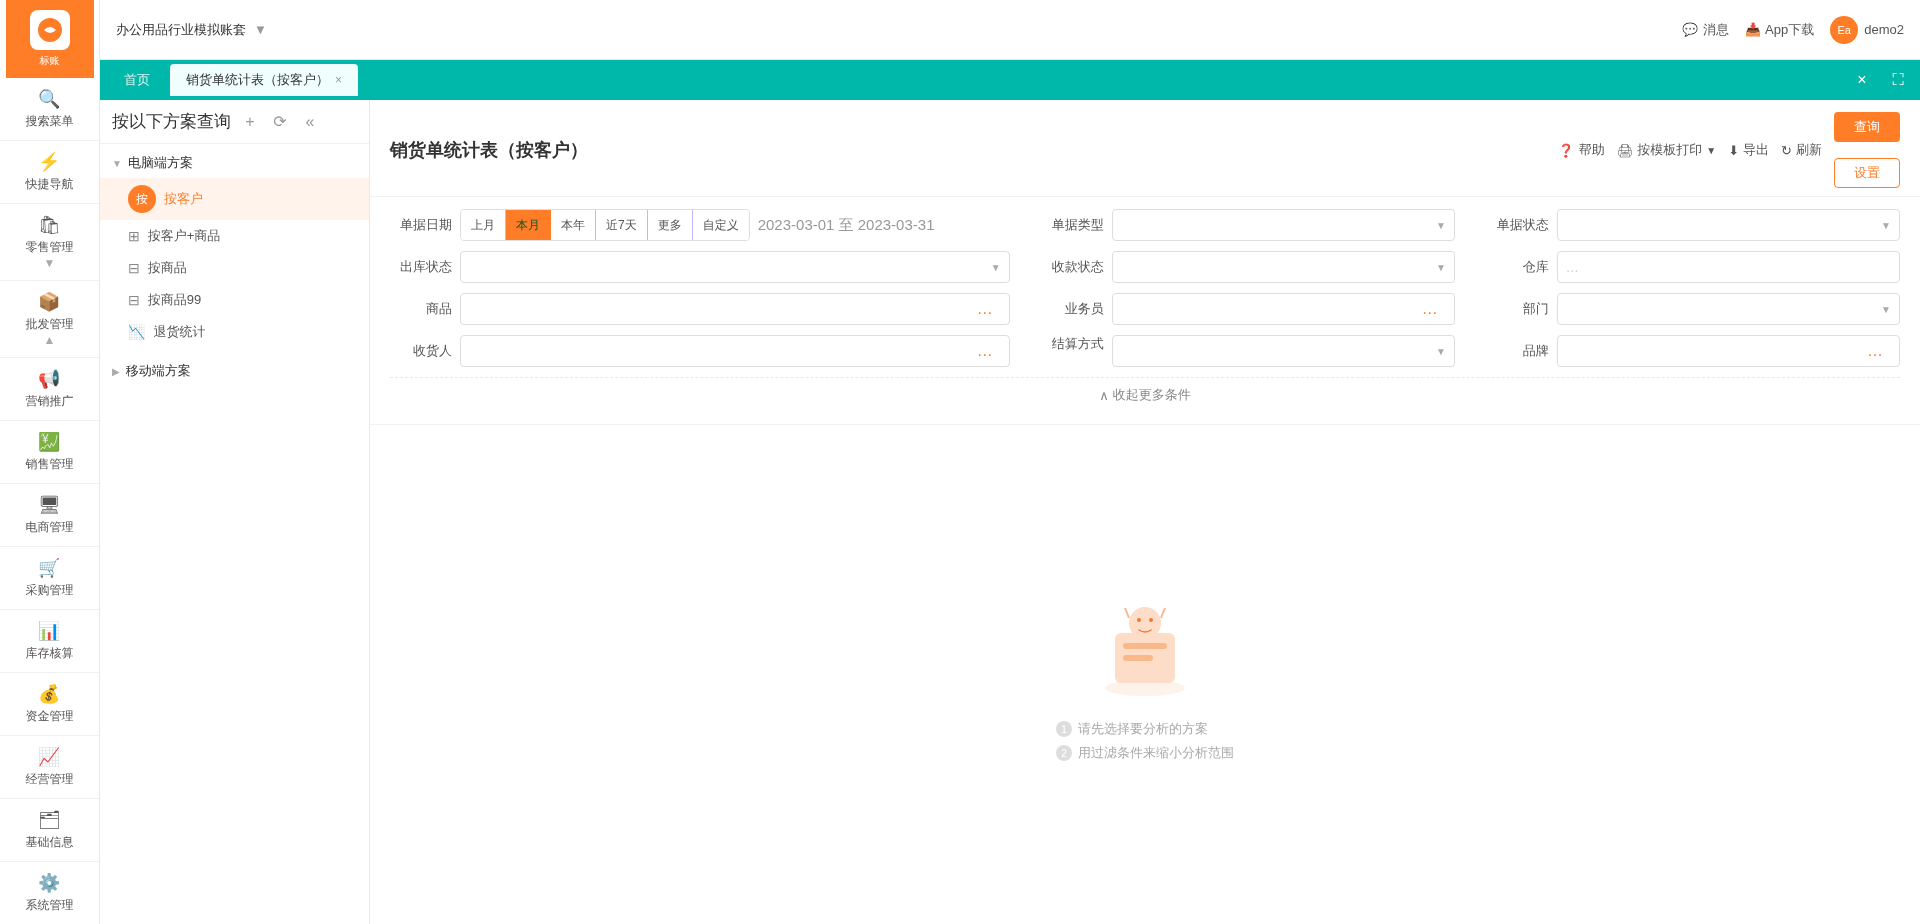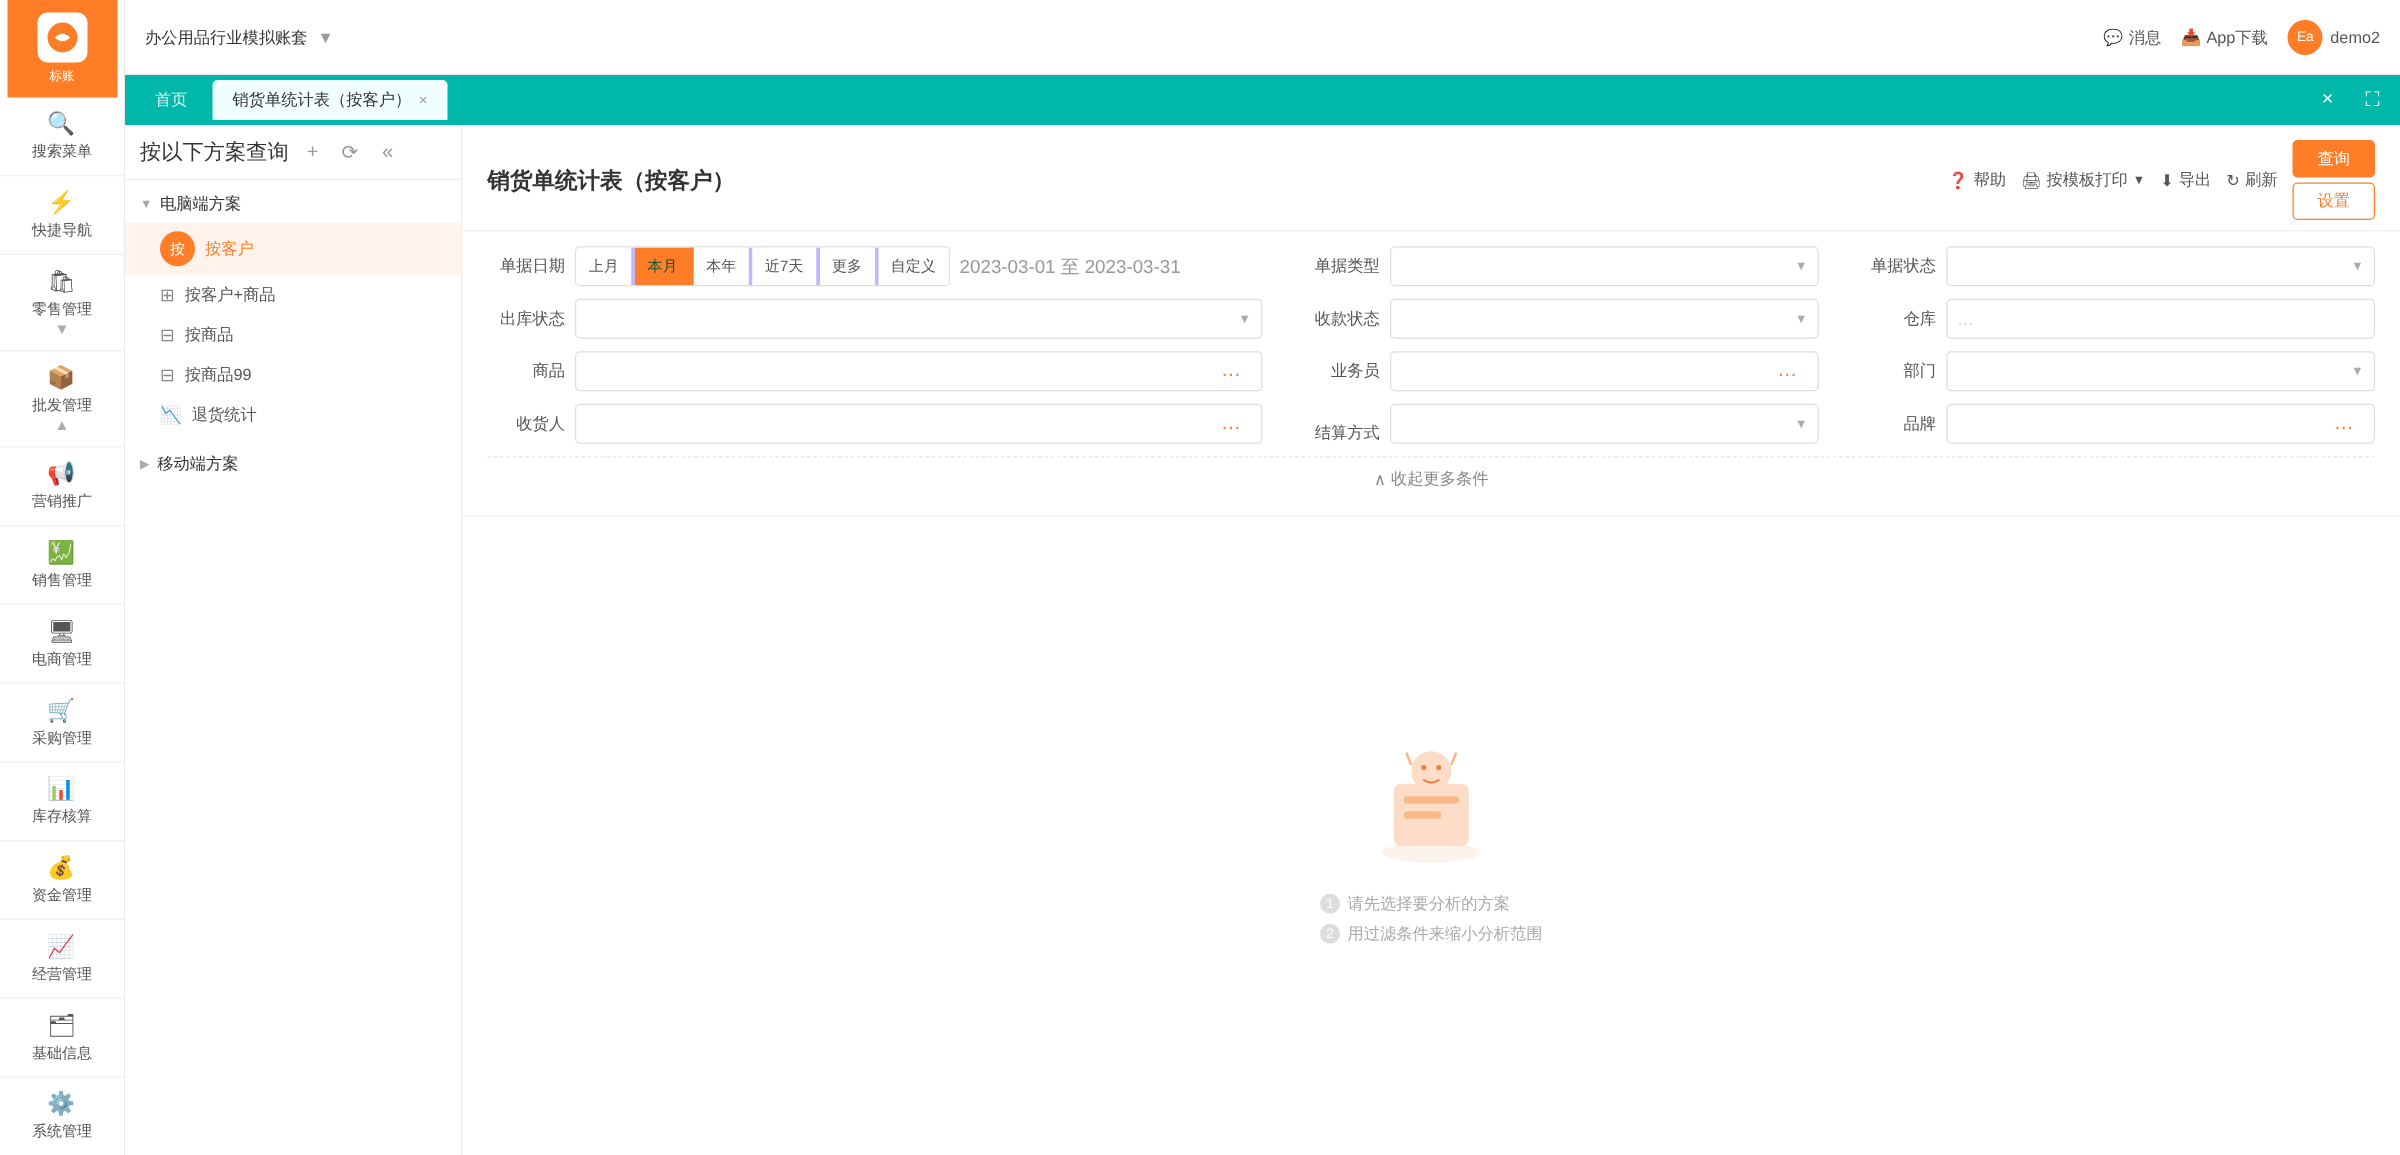--- a/index.html
+++ b/index.html
@@ -326,21 +326,21 @@
       display: flex;
       border: 1px solid #ddd;
       border-radius: 4px;
       overflow: hidden;
       height: 32px;
     }
     .date-tab {
       padding: 0 10px;
       display: flex;
       align-items: center;
-      border-right: 3px solid #c4b5fd;
+      border-right: 1px solid #c4b5fd;
       cursor: pointer;
       font-size: 12px;
       color: #555;
       background: white;
     }
     .date-tab:last-child { border-right: none; }
     .date-tab.active { background: #ff7d26; color: #14532d; border-color: #ff7d26; }
     .date-range {
       margin-left: 8px;
       font-size: 15px;
@@ -585,21 +585,21 @@
             <span style="font-size:10px;">▼</span>
           </div>
           <div class="action-link">
             <span>⬇</span>
             <span>导出</span>
           </div>
           <div class="action-link">
             <span>↻</span>
             <span>刷新</span>
           </div>
-          <div style="display:flex; flex-direction:column; gap:4px;">
+          <div style="display:flex; flex-direction:column; gap:16px;">
             <button class="btn-query">查询</button>
             <button class="btn-setting">设置</button>
           </div>
         </div>
       </div>
 
       <div class="filter-area">
 
         <div class="filter-row">
           <div class="filter-cell" style="flex:1.5; display:flex; align-items:center;">
@@ -677,21 +677,21 @@
           </div>
         </div>
 
         <div class="filter-row">
           <div class="filter-cell" style="flex:1.5; display:flex; align-items:center;">
             <span class="filter-label">收货人</span>
             <div class="filter-select" style="justify-content:flex-end;">
               <span class="dots-btn">…</span>
             </div>
           </div>
-          <div class="filter-cell" style="display:flex; align-items:flex-end;">
+          <div class="filter-cell" style="display:flex; align-items:flex-start;">
             <span class="filter-label">结算方式</span>
             <div class="filter-select">
               <span class="placeholder"></span>
               <span class="dropdown-arrow">▼</span>
             </div>
           </div>
           <div class="filter-cell" style="display:flex; align-items:center;">
             <span class="filter-label">品牌</span>
             <div class="filter-select" style="justify-content:flex-end;">
               <span class="dots-btn">…</span>

